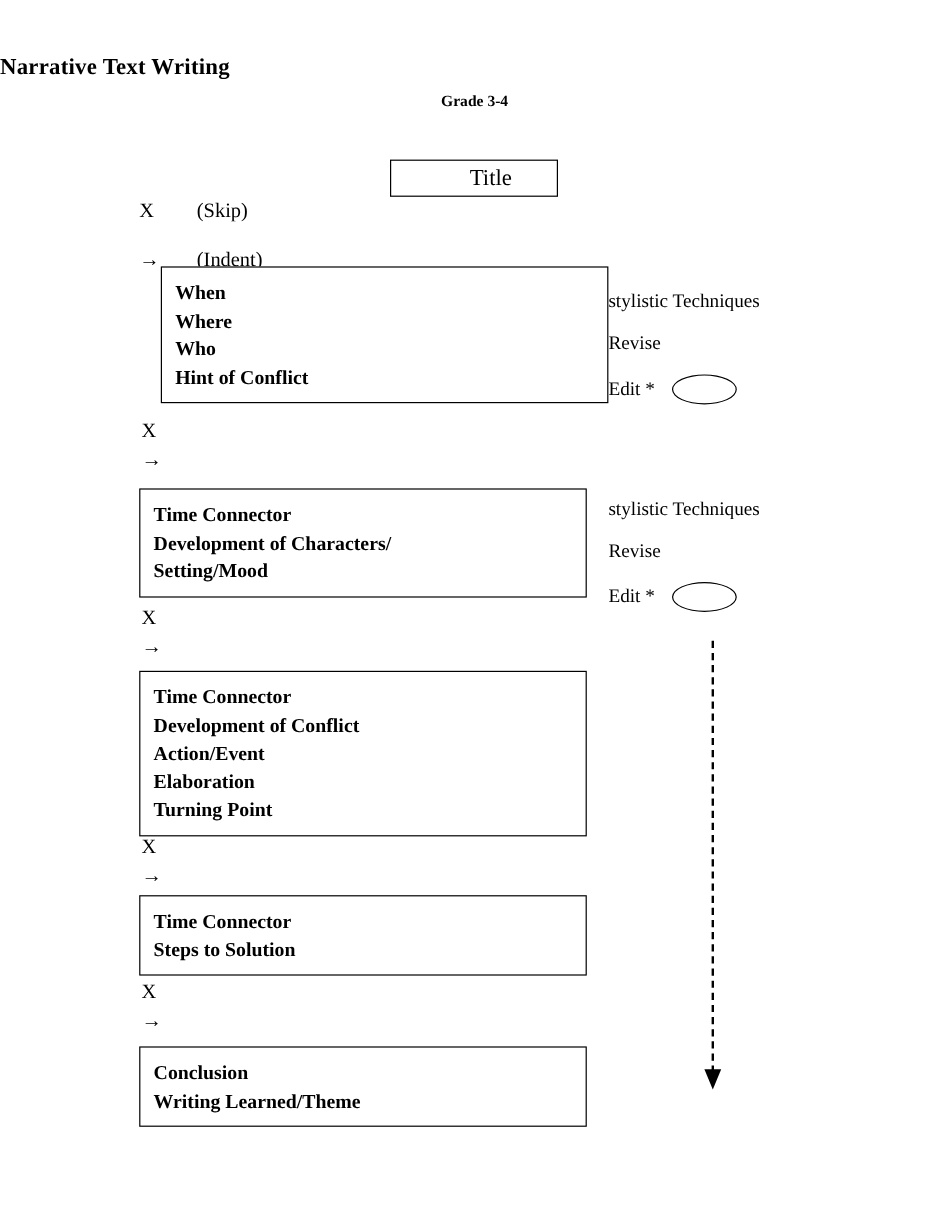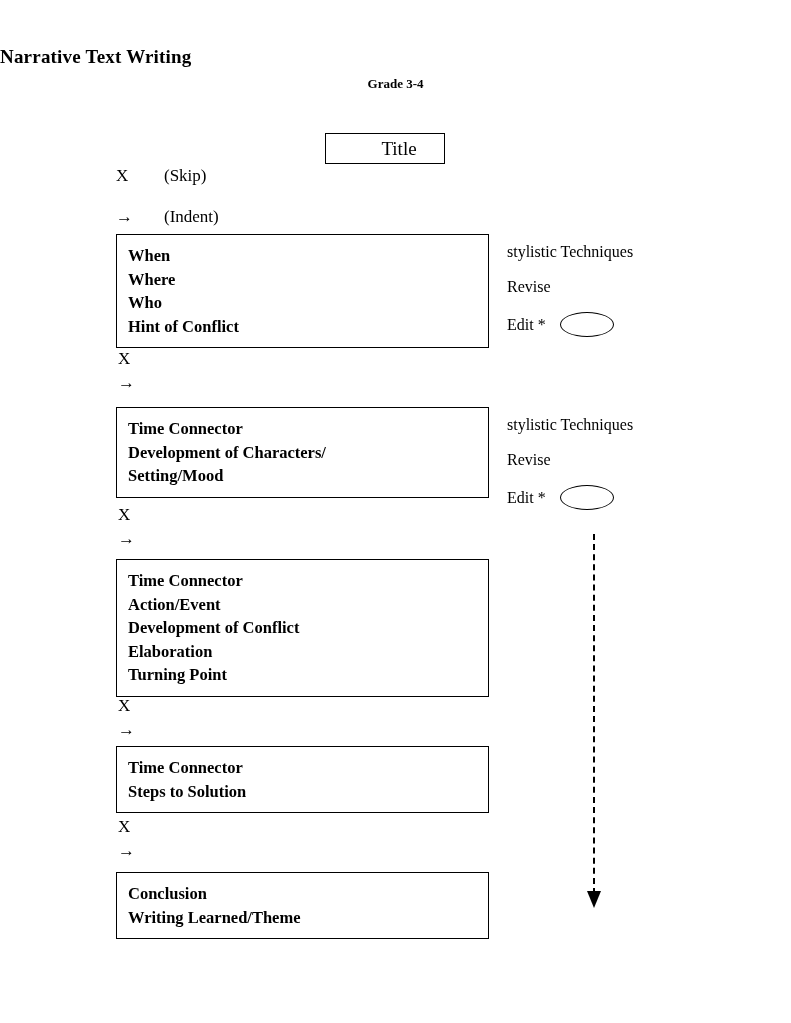--- a/index.html
+++ b/index.html
@@ -41,21 +41,21 @@
     font-weight: bold;
     font-size: 13px;
     line-height: 26px;
   }
 
   
   .title-box {
     position: absolute;
     left: 325px;
     top: 133px;
-    width: 120px;
+    width: 140px;
     height: 31px;
     border: 1.4px solid #000;
     box-sizing: border-box;
     display: flex;
     align-items: center;
     justify-content: center;
     font-size: 19px;
     padding-left: 28px;
   }
 
@@ -165,21 +165,21 @@
     <span>Title</span>
   </div>
 
   <div class="legend legend-skip">
     <span class="sym">X</span><span>(Skip)</span>
   </div>
   <div class="legend legend-indent">
     <span class="sym">→</span><span>(Indent)</span>
   </div>
 
-  <div class="cbox" style="top:234px;">
+  <div class="cbox" style="top:222px;margin-left:18px;">
     <div class="line">When</div>
     <div class="line">Where</div>
     <div class="line">Who</div>
     <div class="line">Hint of Conflict</div>
   </div>
 
   <div class="annot" style="top:242px;">
     <div class="a-line">stylistic Techniques</div>
     <div class="a-line">Revise</div>
     <div class="a-line edit-row">
@@ -208,22 +208,22 @@
     </div>
   </div>
 
   <div class="marker" style="top:504px;">
     <span class="m-x">X</span>
     <span class="m-arrow">→</span>
   </div>
 
   <div class="cbox" style="top:559px;">
     <div class="line">Time Connector</div>
+    <div class="line">Development of Conflict</div>
     <div class="line">Action/Event</div>
-    <div class="line">Development of Conflict</div>
     <div class="line">Elaboration</div>
     <div class="line">Turning Point</div>
   </div>
 
   <div class="marker" style="top:695px;">
     <span class="m-x">X</span>
     <span class="m-arrow">→</span>
   </div>
 
   <div class="cbox" style="top:746px;">

